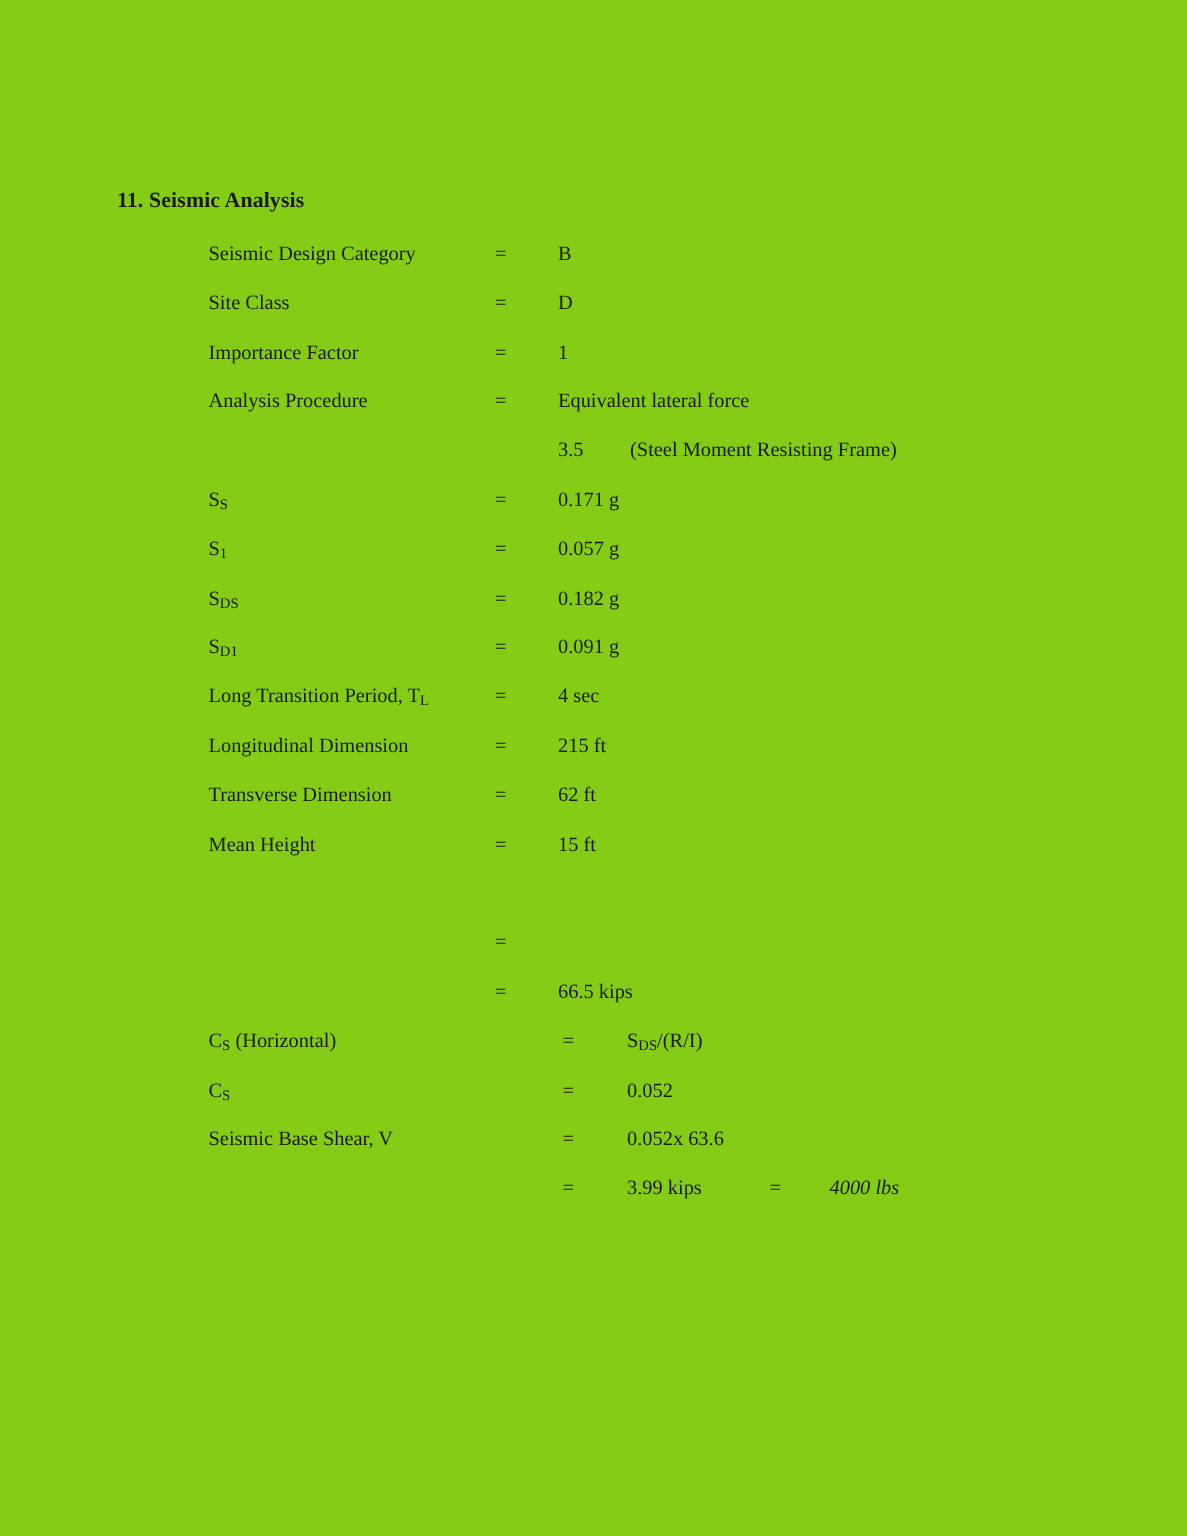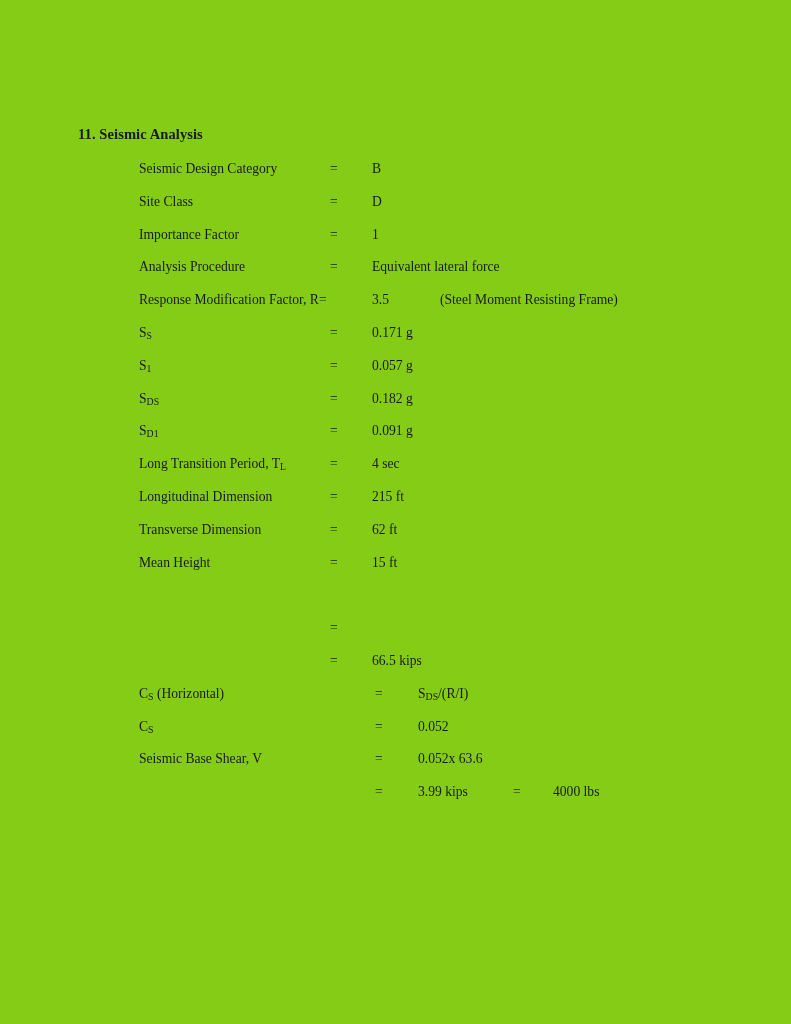--- a/index.html
+++ b/index.html
@@ -45,27 +45,27 @@
     position: absolute;
     top: 0;
     font-size: 13.6px;
     line-height: 18px;
     white-space: nowrap;
   }
   
   .c-label  { left: 139px; }
   .c-eq     { left: 330px; }
   .c-value  { left: 372px; }
-  .c-note   { left: 420px; margin-left: 20px; }
+  .c-note   { left: 420px; }
   
   .shift .c-eq    { left: 375px; }
   .shift .c-value { left: 418px; }
   
   .c-eq2    { left: 513px; }
-  .c-value2 { left: 553px; }
+  .c-value2 { left: 553px; font-style: italic; }
 
   sub {
     font-size: 0.72em;
     line-height: 0;
     vertical-align: -0.22em;
   }
 </style>
 </head>
 <body>
 
@@ -88,21 +88,20 @@
         <span class="cell c-label">Importance Factor</span>
         <span class="cell c-eq">=</span>
         <span class="cell c-value">1</span>
       </div>
       <div class="row">
         <span class="cell c-label">Analysis Procedure</span>
         <span class="cell c-eq">=</span>
         <span class="cell c-value">Equivalent lateral force</span>
       </div>
       <div class="row">
-        <span class="cell c-label">Response Modification Factor, R=</span>
         <span class="cell c-value">3.5</span>
         <span class="cell c-note">(Steel Moment Resisting Frame)</span>
       </div>
       <div class="row">
         <span class="cell c-label">S<sub>S</sub></span>
         <span class="cell c-eq">=</span>
         <span class="cell c-value">0.171 g</span>
       </div>
       <div class="row">
         <span class="cell c-label">S<sub>1</sub></span>

